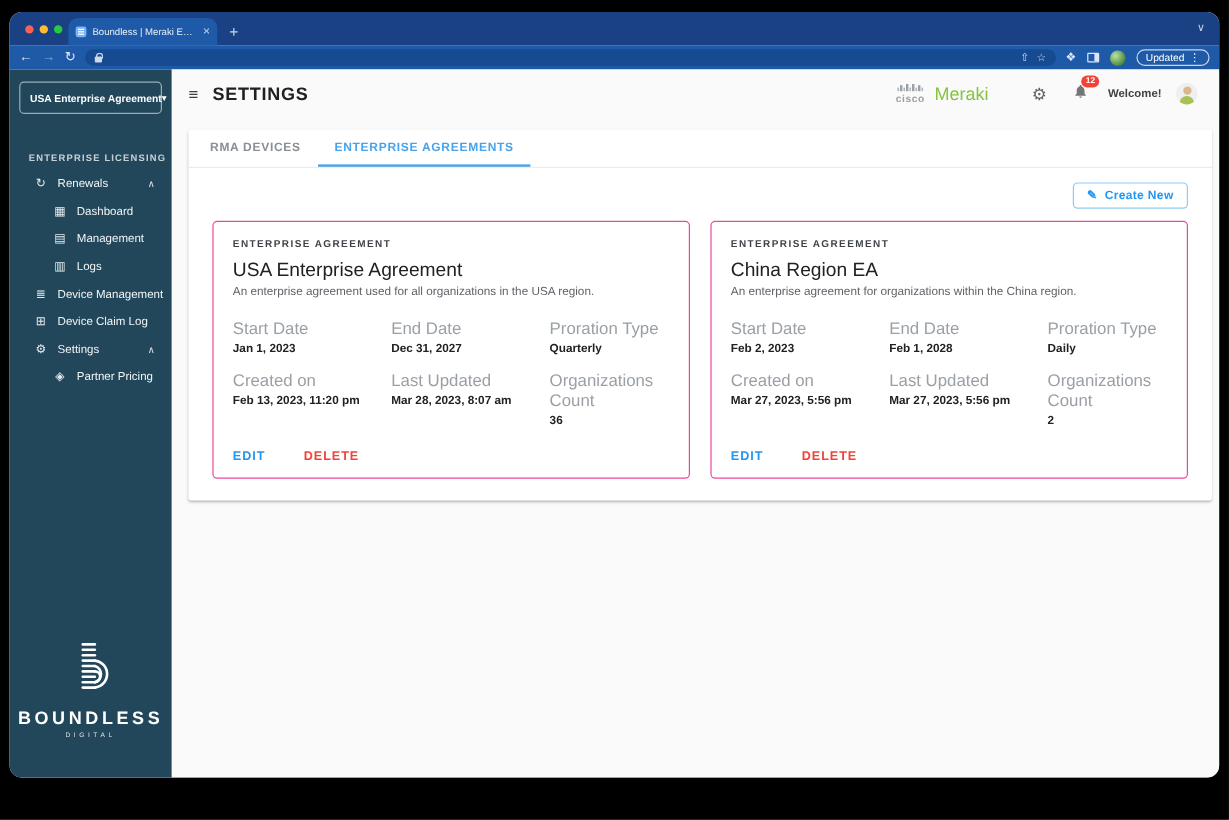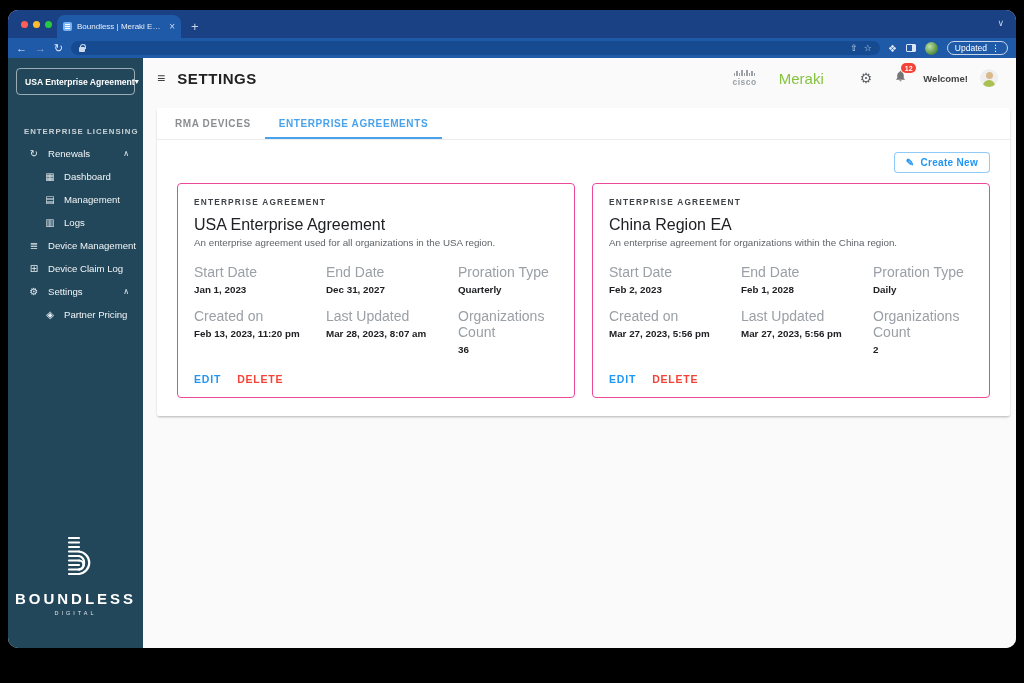--- a/index.html
+++ b/index.html
@@ -50,21 +50,21 @@
   .side-item .chev { position:absolute; right:14px; font-size:8px; color:#dfe7ec; }
   .side-logo { position:absolute; bottom:32px; left:0; width:100%; text-align:center; color:#fff; }
   .side-logo .name { margin-top:7px; font-size:15px; letter-spacing:3px; font-weight:600; }
   .side-logo .sub { margin-top:3px; font-size:5.5px; letter-spacing:3px; color:rgba(255,255,255,.85); }
 
   .main { flex:1; background:#fafafa; display:flex; flex-direction:column; }
   .app-header { height:40px; display:flex; align-items:center; padding:0 18px 0 14px; background:#fafafa; flex:none; }
   .burger { font-size:14px; color:#3c4043; }
   .page-title { margin-left:12px; font-size:15px; font-weight:700; letter-spacing:.6px; color:#212121; }
   .header-right { margin-left:auto; display:flex; align-items:center; }
-  .cisco { display:flex; flex-direction:column; align-items:center; margin-right:22px; }
+  .cisco { display:flex; flex-direction:column; align-items:center; margin-right:8px; }
   .cisco-bars { display:flex; align-items:flex-end; gap:1px; height:6px; margin-bottom:1px; }
   .cisco-bars i { width:1.5px; background:#9aa0a6; display:block; }
   .cisco-txt { font-size:8.5px; color:#9aa0a6; font-weight:700; letter-spacing:.5px; }
   .meraki { font-size:15px; color:#86c440; margin-right:36px; }
   .gear { font-size:14px; color:#5f6368; margin-right:22px; }
   .bell-wrap { position:relative; margin-right:16px; }
   .bell { font-size:13px; color:#757575; }
   .badge { position:absolute; top:-6px; left:7px; background:#f44336; color:#fff; font-size:7px; font-weight:700; border-radius:7px; padding:1.5px 3.5px; }
   .welcome { font-size:9.5px; font-weight:700; color:#424242; margin-right:12px; }
   .user-avatar { width:18px; height:18px; border-radius:50%; background:#efefef; overflow:hidden; position:relative; }
@@ -82,21 +82,21 @@
   .create-btn .pencil { font-size:10px; }
 
   .cards { display:flex; gap:17px; margin-top:10px; }
   .card { flex:1; background:#fff; border:1px solid #ec4899; border-radius:4px; padding:13px 16px 10px; }
   .overline { font-size:8.3px; font-weight:700; letter-spacing:1.2px; color:#3f4347; }
   .card-title { margin-top:9px; font-size:16px; font-weight:500; color:#202124; }
   .card-desc { margin-top:3px; font-size:9.8px; color:#5f6368; }
   .fields { display:grid; grid-template-columns:1.32fr 1.32fr 1fr; row-gap:13px; margin-top:16px; }
   .field .flabel { font-size:14px; color:#9aa0a6; }
   .field .fvalue { margin-top:4px; font-size:9.8px; font-weight:700; color:#202124; }
-  .card-actions { display:flex; gap:16px; margin-top:18px; margin-bottom:2px;align-items:flex-end; }
+  .card-actions { display:flex; gap:32px; margin-top:18px; margin-bottom:2px;align-items:flex-end; }
   .link-btn { font-size:10.5px; font-weight:700; letter-spacing:.8px; cursor:default; }
   .edit { color:#2196f3; }
   .delete { color:#f44336; }
 </style>
 </head>
 <body>
 
 <div class="window">
 
   <div class="tabbar">

